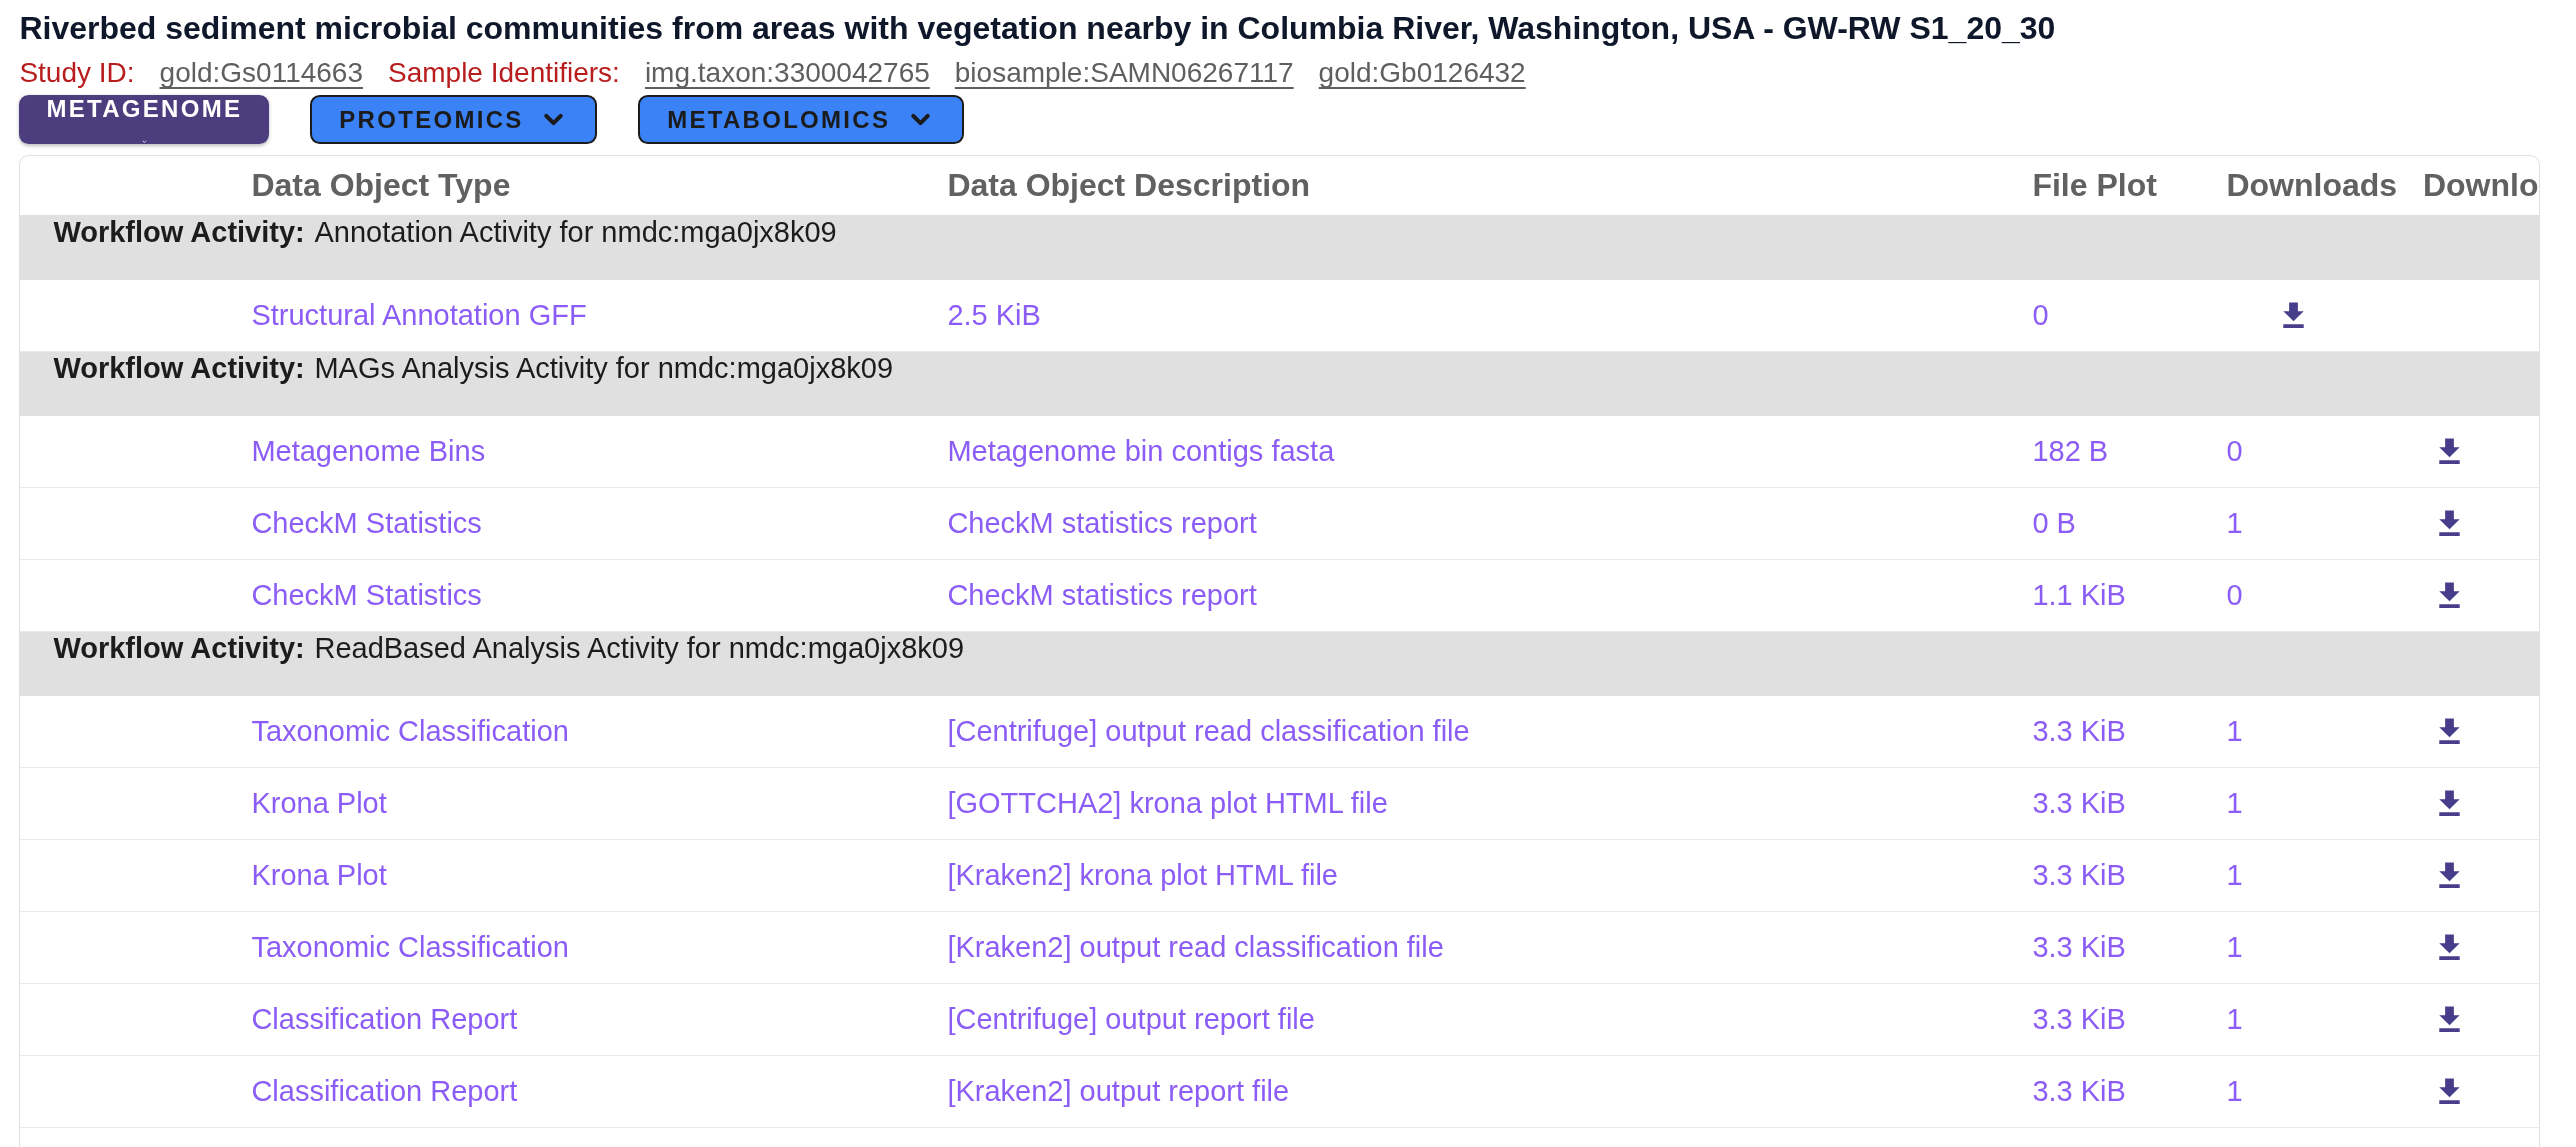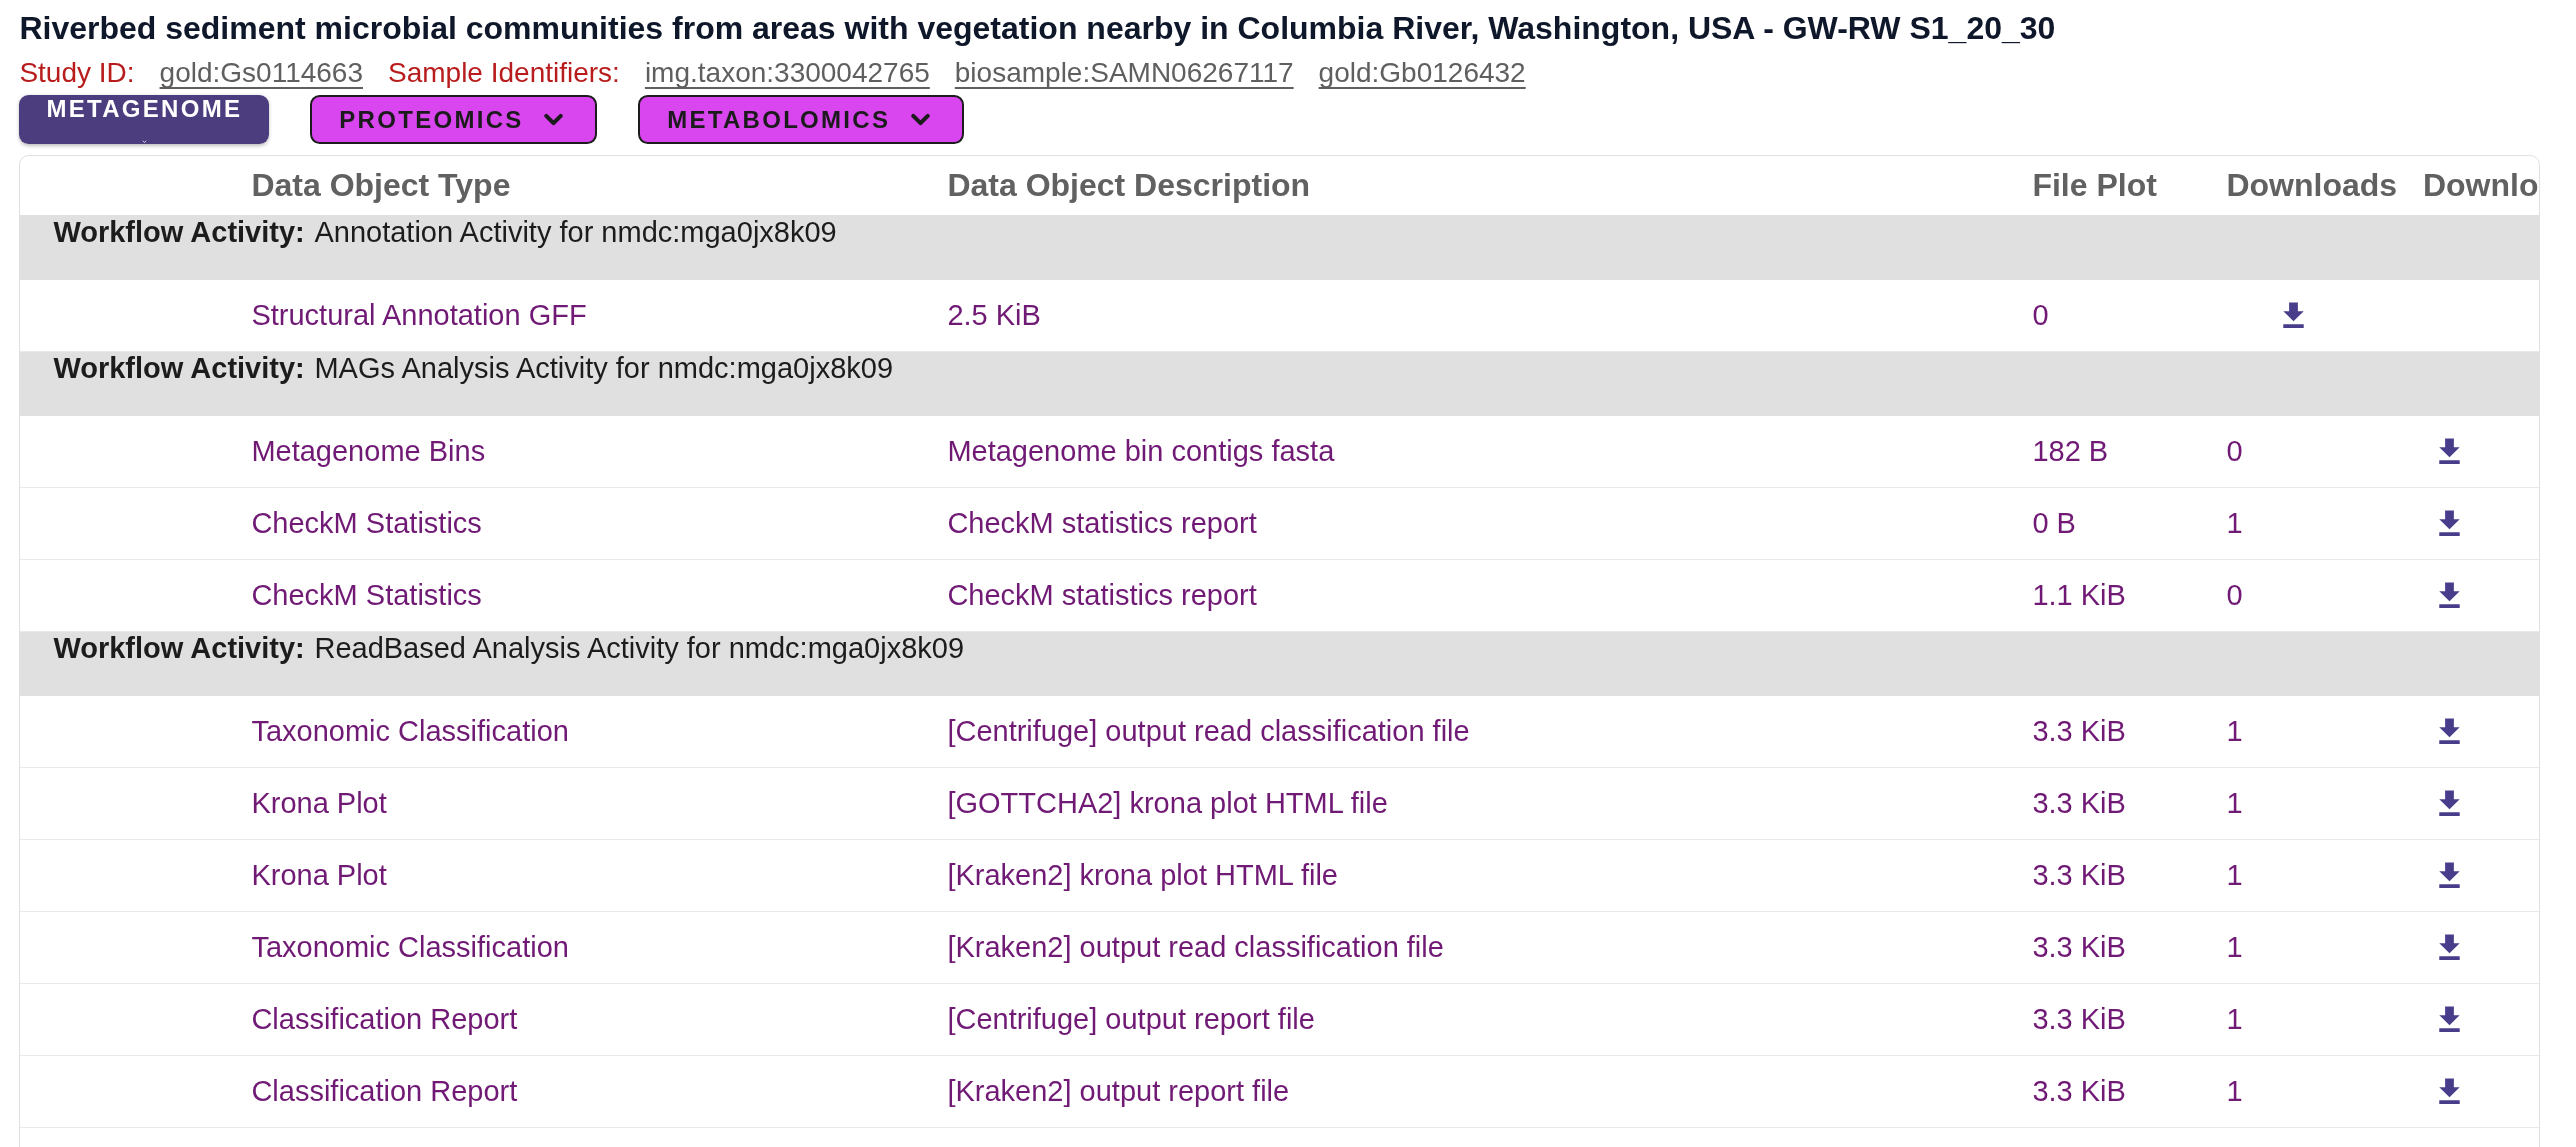--- a/index.html
+++ b/index.html
@@ -8,40 +8,40 @@
 
   .page-header { position:absolute; left:19.4px; top:7.8px; width:2524px; }
   .title { font-size:32px; font-weight:700; color:#0f172a; line-height:1.25; }
   .idline { margin-top:9.7px; font-size:28px; color:#616161; display:flex; align-items:center; gap:25px; }
   .idline .lbl { color:#b91c1c; }
   .idline a, .idline .idlink { color:#5f5f5f; text-decoration:underline; text-underline-offset:4.9px; cursor:pointer; }
 
   .omics-bar { position:absolute; left:19.4px; top:95px; display:flex; gap:41px; }
   .btn { display:inline-flex; align-items:center; gap:15.5px; height:49px; padding:0 27px;
          border-radius:9.7px; font-size:24px; font-weight:700; letter-spacing:2.3px;
-         background:#d946ef; color:#1b1b1b; border:2.4px solid #1c1c1c; cursor:pointer; }
+         background:#3b82f6; color:#1b1b1b; border:2.4px solid #1c1c1c; cursor:pointer; }
   .btn.active { background:var(--accent,#4C3E7E); color:#fff; border:none;
                 box-shadow:0 1.9px 3.9px rgba(0,0,0,.25);flex-direction:column; }
   .chev { width:29px; height:29px; }
 
   .card { position:absolute; left:19.4px; top:155px; width:2521px; height:1359px;
           background:#fff; border:1.9px solid #e0e0e0; border-radius:9.7px; overflow:hidden; }
 
   .grid-cols { display:grid; grid-template-columns:231px 696px 1085px 194px 179px 1fr;
                align-items:center; }
 
   .thead { height:60px; border-bottom:1.9px solid #e0e0e0; font-size:32px; font-weight:700; color:#616161; }
   .thead .cell { padding-right:19.4px; }
   .thead .dl-head { padding-left:17.5px; }
 
   .section-row { height:64px; background:var(--band,#e0e0e0); display:flex; align-items:flex-start;
                  padding-left:33px; font-size:29px; color:#1c1c1c; }
   .section-row b { font-weight:700; margin-right:9.7px; }
 
-  .data-row { height:72px; border-bottom:1.9px solid #e9e9e9; font-size:29px; color:#701a75; cursor:pointer; }
+  .data-row { height:72px; border-bottom:1.9px solid #e9e9e9; font-size:29px; color:#8b5cf6; cursor:pointer; }
   .data-row .cell { padding-right:23px; white-space:nowrap; overflow:hidden; }
   .dl-cell { display:flex; justify-content:center; padding-right:45px; }
   .dl-icon { width:35px; height:35px; cursor:pointer; }
 </style>
 </head>
 <body>
 
 <div class="page-header">
   <div class="title">Riverbed sediment microbial communities from areas with vegetation nearby in Columbia River, Washington, USA - GW-RW S1_20_30</div>
   <div class="idline">

